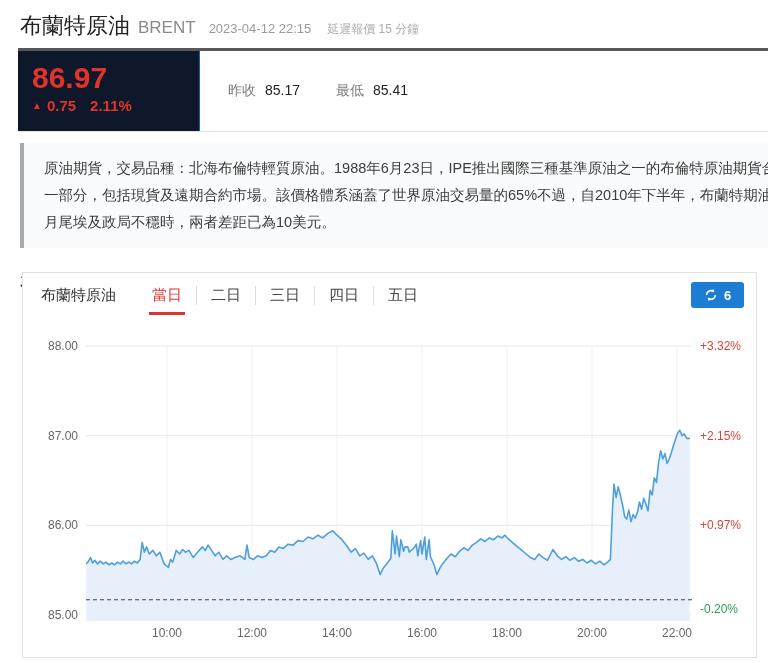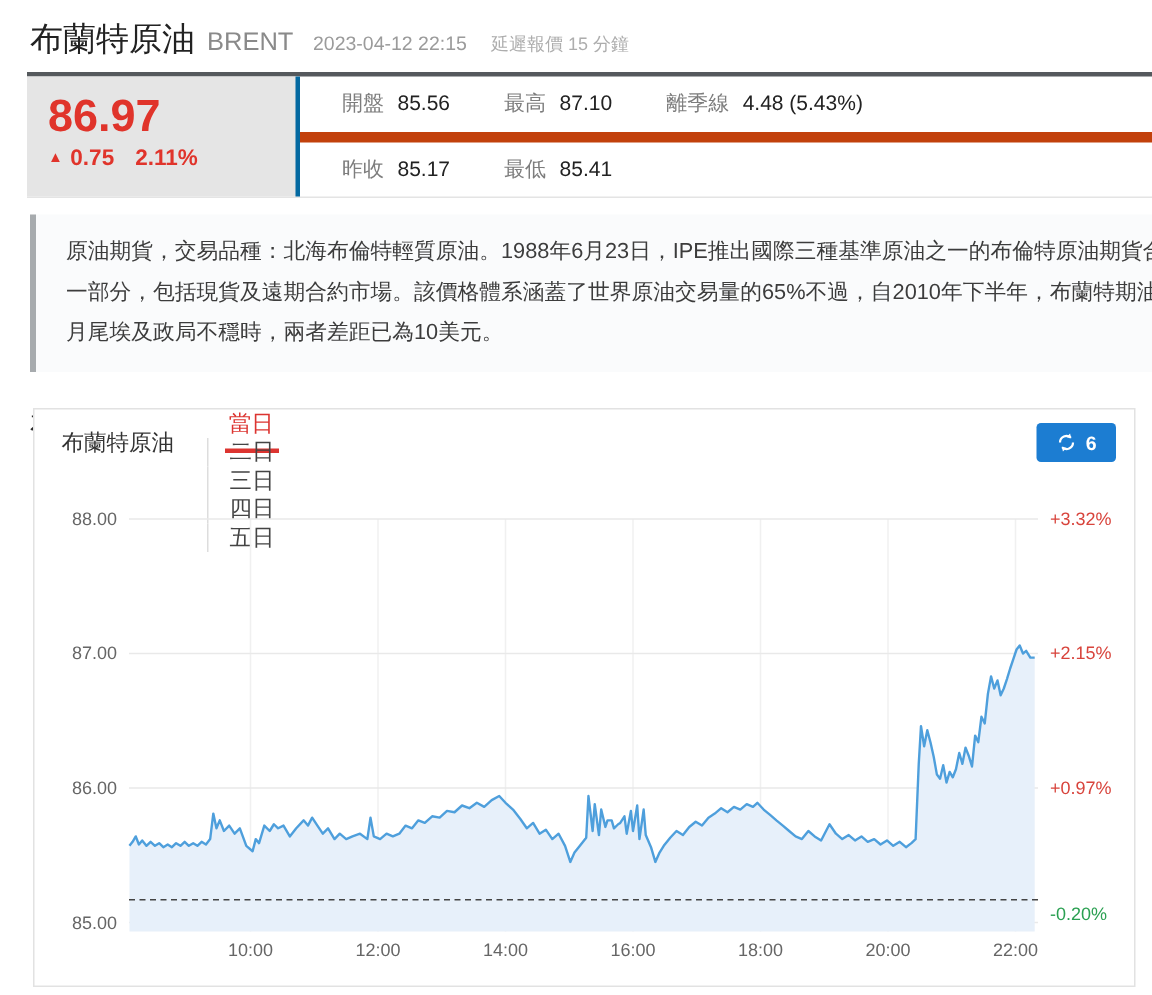--- a/index.html
+++ b/index.html
@@ -10,21 +10,21 @@
   
   .header { padding:11px 0 0 20px; display:flex; align-items:baseline; white-space:nowrap; }
   .title { font-size:22px; color:#222; font-weight:500; }
   .symbol { font-size:17px; color:#8a8a8a; margin-left:8px; }
   .timestamp { font-size:13px; color:#9b9b9b; margin-left:13px; }
   .delay { font-size:12px; color:#adadad; margin-left:16px; }
   .dark-divider { height:3px; background:#55595d; margin-left:18px; margin-top:7px; }
 
   
   .quote-section { display:flex; margin-left:18px; border-bottom:1px solid #e4e4e4; height:81px; }
-  .price-box { width:182px; background:#e5e5e5; border-right:3px solid #0369a1; padding:10px 0 0 14px; }
+  .price-box { width:182px; background:#0f172a; border-right:1px solid #0369a1; padding:10px 0 0 14px; }
   .price { font-size:30px; font-weight:bold; color:#e0342b; line-height:34px; }
   .change-row { margin-top:2px; color:#e0342b; font-weight:bold; font-size:15px; display:flex; align-items:center; }
   .up-arrow { font-size:10px; margin-right:5px; }
   .change-pct { margin-left:14px; }
   .quote-table { flex:1; display:flex; flex-direction:column; }
   .qrow { flex:1; display:flex; align-items:center; padding-left:28px; font-size:14px; white-space:nowrap; }
   .qrow + .qrow { border-top:7px solid #c2410c; }
   .qcell { margin-right:36px; }
   .qlabel { color:#7d7d7d; margin-right:9px; }
   .qvalue { color:#222; }
@@ -33,21 +33,21 @@
   .desc-box { margin:11px 0 0 20px; width:748px; background:#fafbfc; border-left:4px solid #a7abae; padding:12px 0 12px 20px; overflow:hidden; }
   .desc-line { font-size:14.5px; color:#3c3c3c; line-height:27px; white-space:nowrap; }
 
   
   .section-title { margin:22px 0 0 20px; font-size:19px; color:#2b2b2b; font-weight:500; }
 
   
   .chart-card { position:absolute; left:22px; top:272px; width:735px; height:386px; border:1px solid #e2e2e2; background:#fff; }
   .chart-toolbar { height:44px; display:flex; align-items:center; padding:0 12px 0 18px; position:relative; }
   .rt-label { font-size:15px; color:#333; margin-right:22px; }
-  .tabs { display:flex; align-items:center; height:100%;flex-direction:column; }
+  .tabs { display:flex; align-items:center; height:100%; }
   .tab { padding:0 14px; font-size:15px; color:#444; cursor:pointer; }
   .tab + .tab { border-left:1px solid #ddd; }
   .tab-text { position:relative; display:inline-block; }
   .tab.active { color:#dc3430; }
   .tab.active .tab-text::after { content:""; position:absolute; left:-3px; right:-3px; bottom:-10px; height:3px; background:#dc3430; }
   .refresh-btn { position:absolute; right:12px; top:9px; width:53px; height:26px; background:#1c7dd2; border:none; border-radius:3px; color:#fff; display:flex; align-items:center; justify-content:center; cursor:pointer; }
   .refresh-btn svg { width:14px; height:14px; margin-right:6px; }
   .refresh-count { font-size:13px; font-weight:bold; color:#fff; }
 
   .chart-region { position:relative; width:733px; height:340px; }
@@ -70,25 +70,20 @@
   <div class="quote-section">
     <div class="price-box">
       <div class="price">86.97</div>
       <div class="change-row">
         <span class="up-arrow">▲</span>
         <span>0.75</span>
         <span class="change-pct">2.11%</span>
       </div>
     </div>
     <div class="quote-table">
-      <div class="qrow">
-        <span class="qcell"><span class="qlabel">開盤</span><span class="qvalue">85.56</span></span>
-        <span class="qcell"><span class="qlabel">最高</span><span class="qvalue">87.10</span></span>
-        <span class="qcell"><span class="qlabel">離季線</span><span class="qvalue">4.48 (5.43%)</span></span>
-      </div>
       <div class="qrow">
         <span class="qcell"><span class="qlabel">昨收</span><span class="qvalue">85.17</span></span>
         <span class="qcell"><span class="qlabel">最低</span><span class="qvalue">85.41</span></span>
       </div>
     </div>
   </div>
 
   <div class="desc-box">
     <div class="desc-line">原油期貨，交易品種：北海布倫特輕質原油。1988年6月23日，IPE推出國際三種基準原油之一的布倫特原油期貨合約</div>
     <div class="desc-line">一部分，包括現貨及遠期合約市場。該價格體系涵蓋了世界原油交易量的65%不過，自2010年下半年，布蘭特期油抽升</div>

